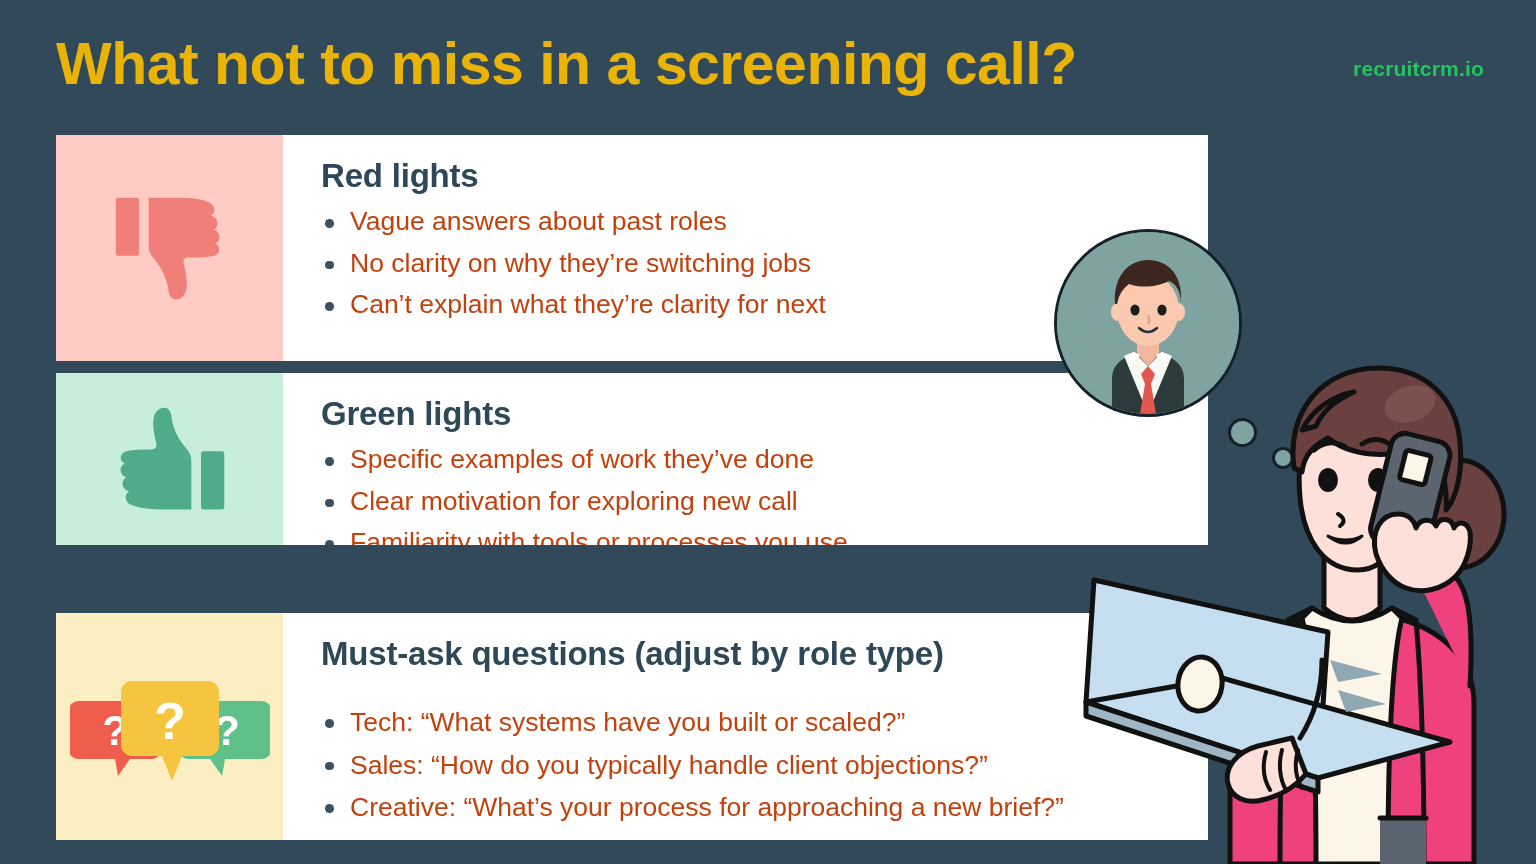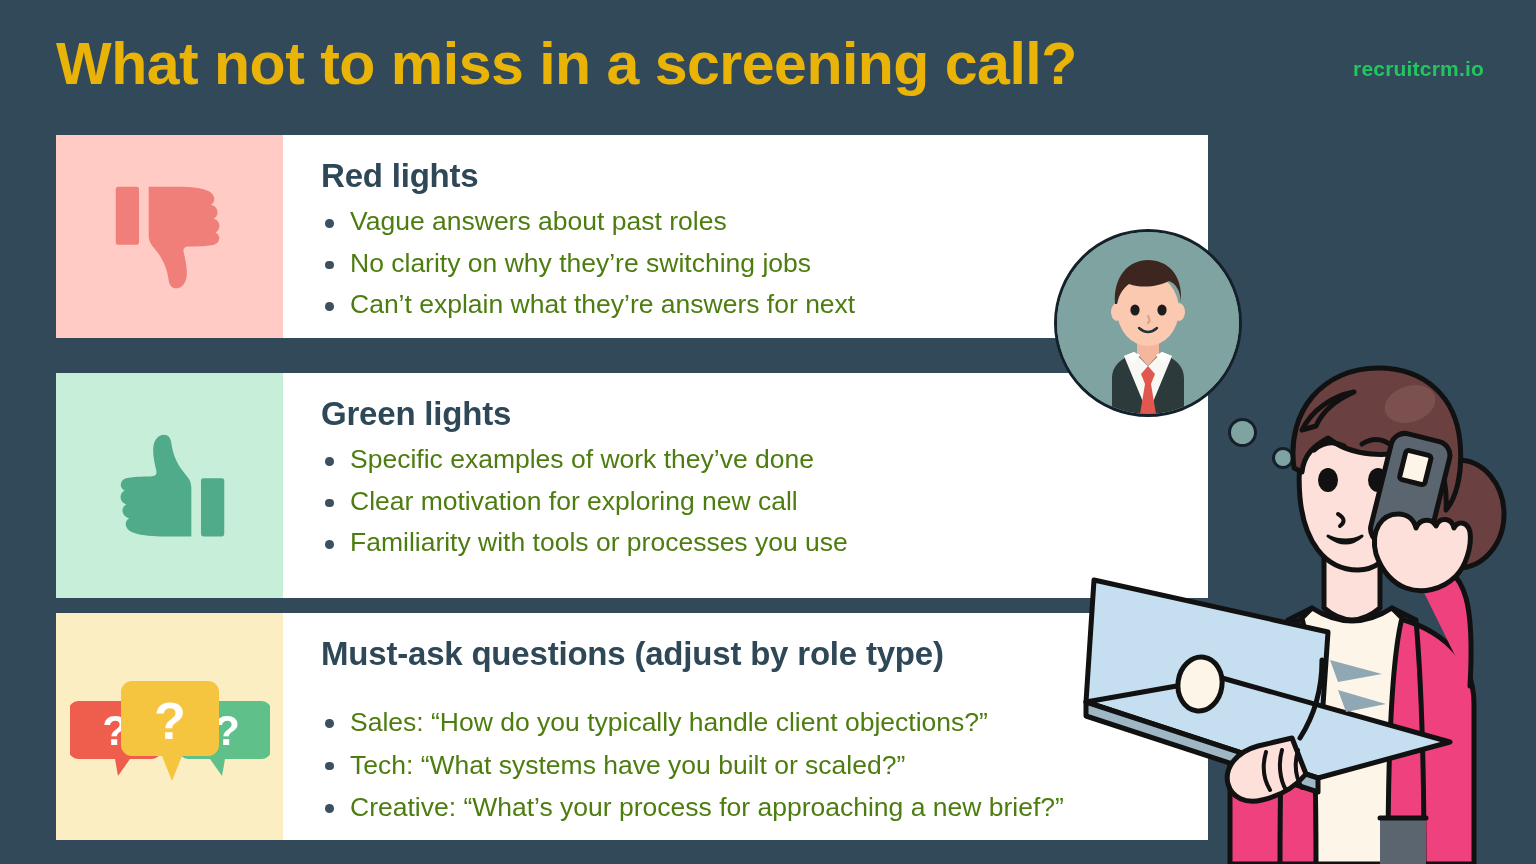--- a/index.html
+++ b/index.html
@@ -21,40 +21,40 @@
     position:absolute; right:52px; top:57px;
     font-size:21px; font-weight:bold; color:#22c55e;
     letter-spacing:0.2px;
   }
 
   
   .card {
     position:absolute; left:56px; width:1152px;
     background:#ffffff; display:flex; overflow:hidden;
   }
-  #card-0 { top:135px; height:203px; }
-  #card-1 { top:373px; height:225px; }
+  #card-0 { top:135px; height:226px; }
+  #card-1 { top:373px; height:172px; }
   #card-2 { top:613px; height:227px; }
 
   .icon-pane {
     width:227px; flex:0 0 227px;
     display:flex; align-items:center; justify-content:center;
     position:relative;
   }
   .body-pane { flex:1; padding:22px 26px 0 38px; position:relative; }
 
   .sec-title {
     font-size:33px; font-weight:bold; color:#2f4858;
     letter-spacing:-0.2px; margin-bottom:6px; white-space:nowrap;
   }
   #card-2 .sec-title { margin-bottom:28px; }
   ul.points { list-style:none; }
   ul.points li {
     position:relative; padding-left:29px;
-    font-size:26.5px; line-height:41.5px; color:#4d7c0f;
+    font-size:26.5px; line-height:41.5px; color:#c2410c;
     white-space:nowrap;
   }
   #card-2 ul.points li { line-height:42.5px; }
   ul.points li::before {
     content:""; position:absolute; left:4px; top:18px;
     width:8.5px; height:8.5px; border-radius:50%; background:#3b5161;
   }
 
   
   .thumb { width:124px; height:124px; }
@@ -96,21 +96,21 @@
       <svg class="thumb" viewBox="0 0 64 64">
         <rect x="4" y="6" width="12" height="30" rx="1.2" fill="#ef7f78"></rect>
         <path d="M21 6 h16 c5.6 0 11.2 0.6 14.8 2.2 c3.4 1.5 4.2 5.4 1.3 7.2 c3.6 0.6 4.8 5.3 1.4 7.2 c3.4 0.8 4.2 5.4 0.9 7.1 c2.9 1.2 2.7 5.4 -0.8 6.3 c-2.7 0.7 -8.4 0.9 -12.6 0.9 c-2.6 0 -3.4 1.1 -2.9 3.2 c0.9 3.7 1.9 8.4 1.5 12 c-0.4 3.8 -2.6 6.4 -5.4 6.4 c-2.4 0 -3.6 -1.7 -3.9 -4.3 c-0.6 -5 -2.6 -10.3 -6 -14.6 c-2.5 -3.2 -4.3 -4.6 -4.3 -8.6 Z" fill="#ef7f78"></path>
       </svg>
     </div>
     <div class="body-pane">
       <div class="sec-title">Red lights</div>
       <ul class="points">
         <li>Vague answers about past roles</li>
         <li>No clarity on why they’re switching jobs</li>
-        <li>Can’t explain what they’re answers for next</li>
+        <li>Can’t explain what they’re clarity for next</li>
       </ul>
     </div>
   </div>
 
   <div class="card" id="card-1">
     <div class="icon-pane" style="background:#c7eed8;">
       <svg class="thumb" viewBox="0 0 64 64">
         <rect x="48" y="28" width="12" height="30" rx="1.2" fill="#4fab8a"></rect>
         <path d="M43 58 h-16 c-5.6 0 -11.2 -0.6 -14.8 -2.2 c-3.4 -1.5 -4.2 -5.4 -1.3 -7.2 c-3.6 -0.6 -4.8 -5.3 -1.4 -7.2 c-3.4 -0.8 -4.2 -5.4 -0.9 -7.1 c-2.9 -1.2 -2.7 -5.4 0.8 -6.3 c2.7 -0.7 8.4 -0.9 12.6 -0.9 c2.6 0 3.4 -1.1 2.9 -3.2 c-0.9 -3.7 -1.9 -8.4 -1.5 -12 c0.4 -3.8 2.6 -6.4 5.4 -6.4 c2.4 0 3.6 1.7 3.9 4.3 c0.6 5 2.6 10.3 6 14.6 c2.5 3.2 4.3 4.6 4.3 8.6 Z" fill="#4fab8a"></path>
       </svg>
@@ -143,22 +143,22 @@
           <g>
             <path d="M62 14 h76 a11 11 0 0 1 11 11 v53 a11 11 0 0 1 -11 11 h-26 l-10 25 l-10 -25 h-30 a11 11 0 0 1 -11 -11 v-53 a11 11 0 0 1 11 -11 Z" fill="#f6c53f"></path>
             <text x="100" y="72" font-family="Liberation Sans, sans-serif" font-size="52" font-weight="bold" fill="#ffffff" text-anchor="middle">?</text>
           </g>
         </svg>
       </div>
     </div>
     <div class="body-pane">
       <div class="sec-title">Must-ask questions (adjust by role type)</div>
       <ul class="points">
+        <li>Tech: “What systems have you built or scaled?”</li>
         <li>Sales: “How do you typically handle client objections?”</li>
-        <li>Tech: “What systems have you built or scaled?”</li>
         <li>Creative: “What’s your process for approaching a new brief?”</li>
       </ul>
     </div>
   </div>
 
   <div class="avatar">
     <svg width="182" height="182" viewBox="0 0 182 182">
       <rect width="182" height="182" fill="#7fa3a0"></rect>
 
       <path d="M55 182 v-36 c0 -12 9 -20 22 -24 l14 -5 l14 5 c13 4 22 12 22 24 v36 Z" fill="#2d3a3c"></path>

